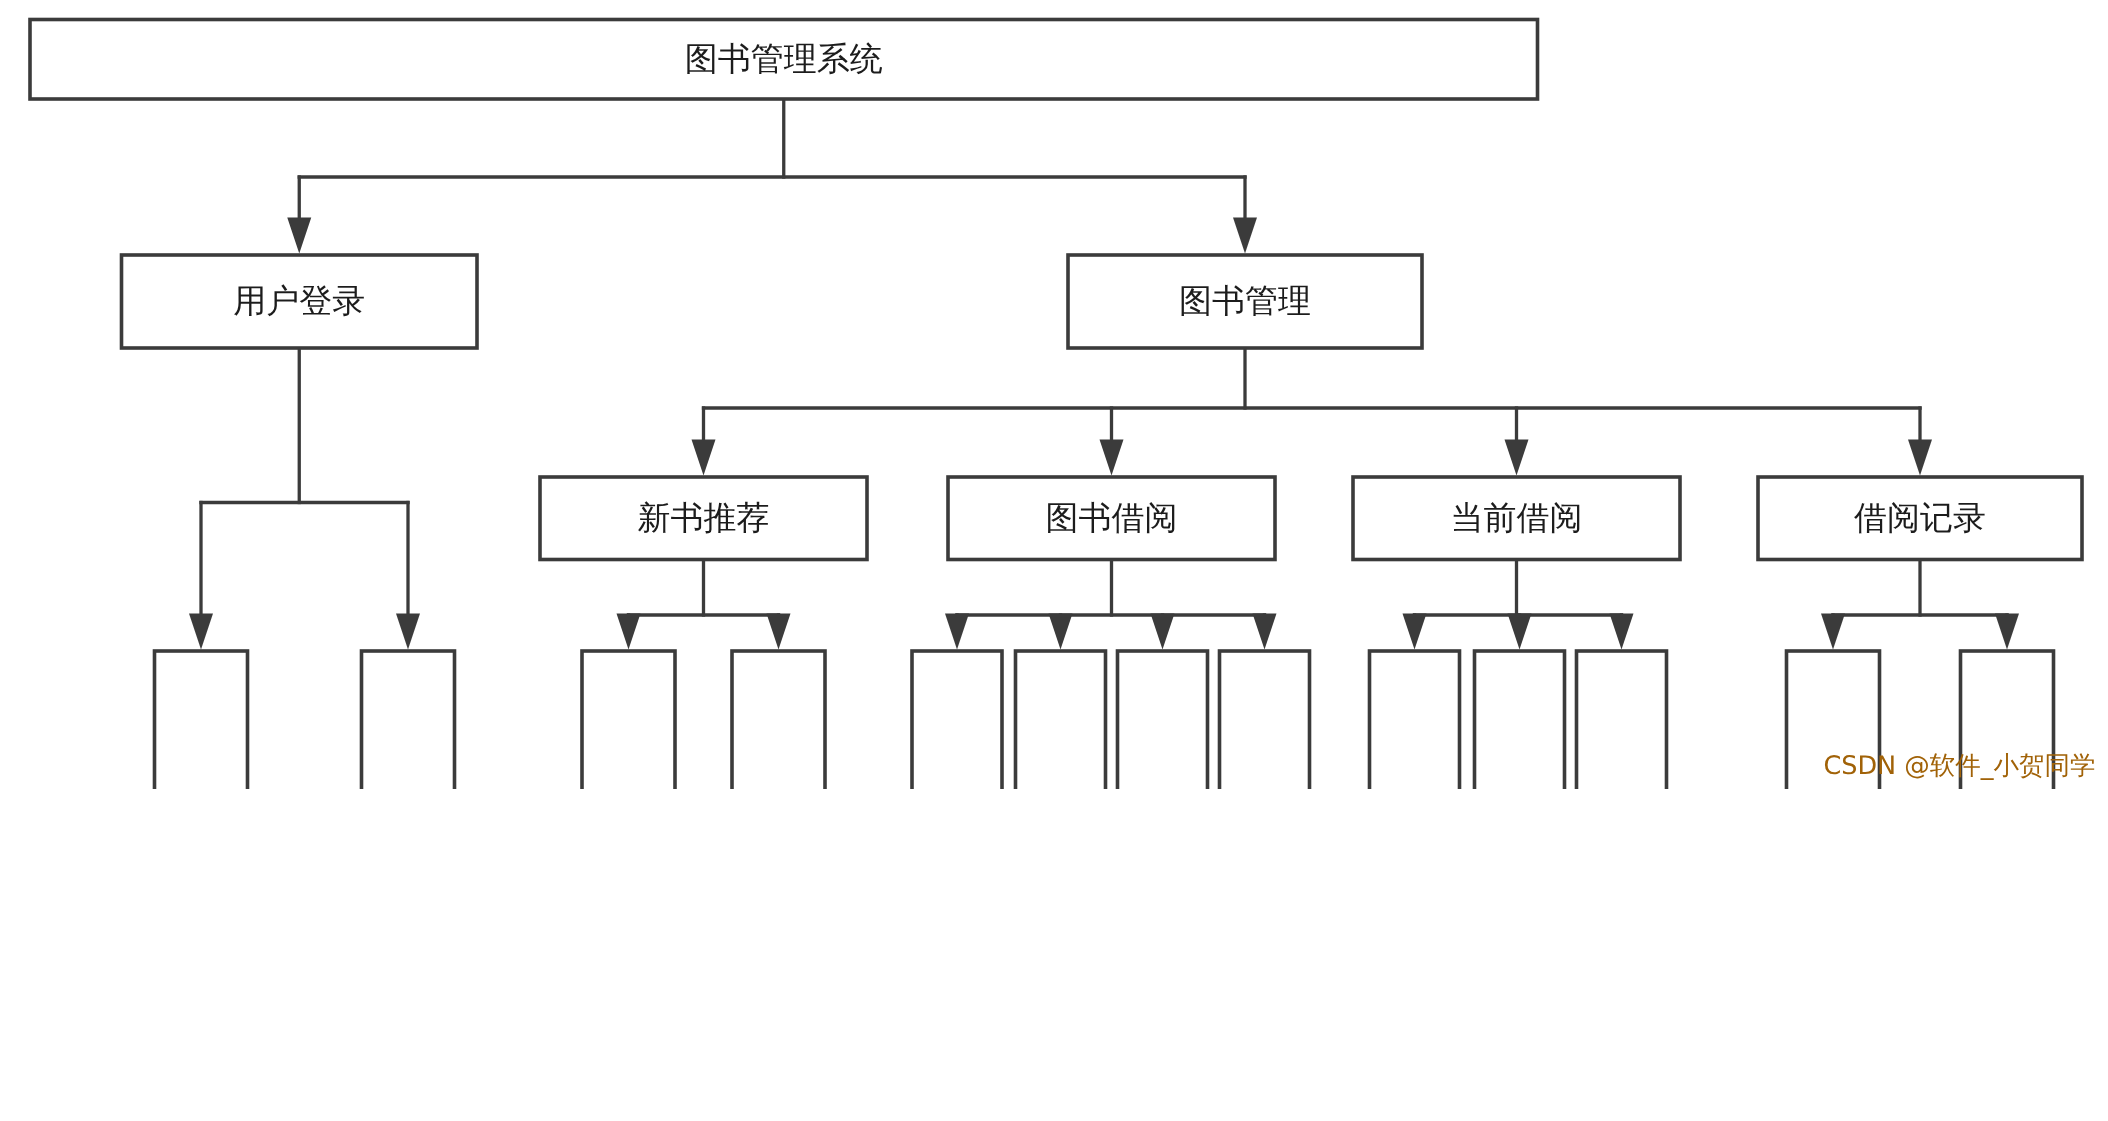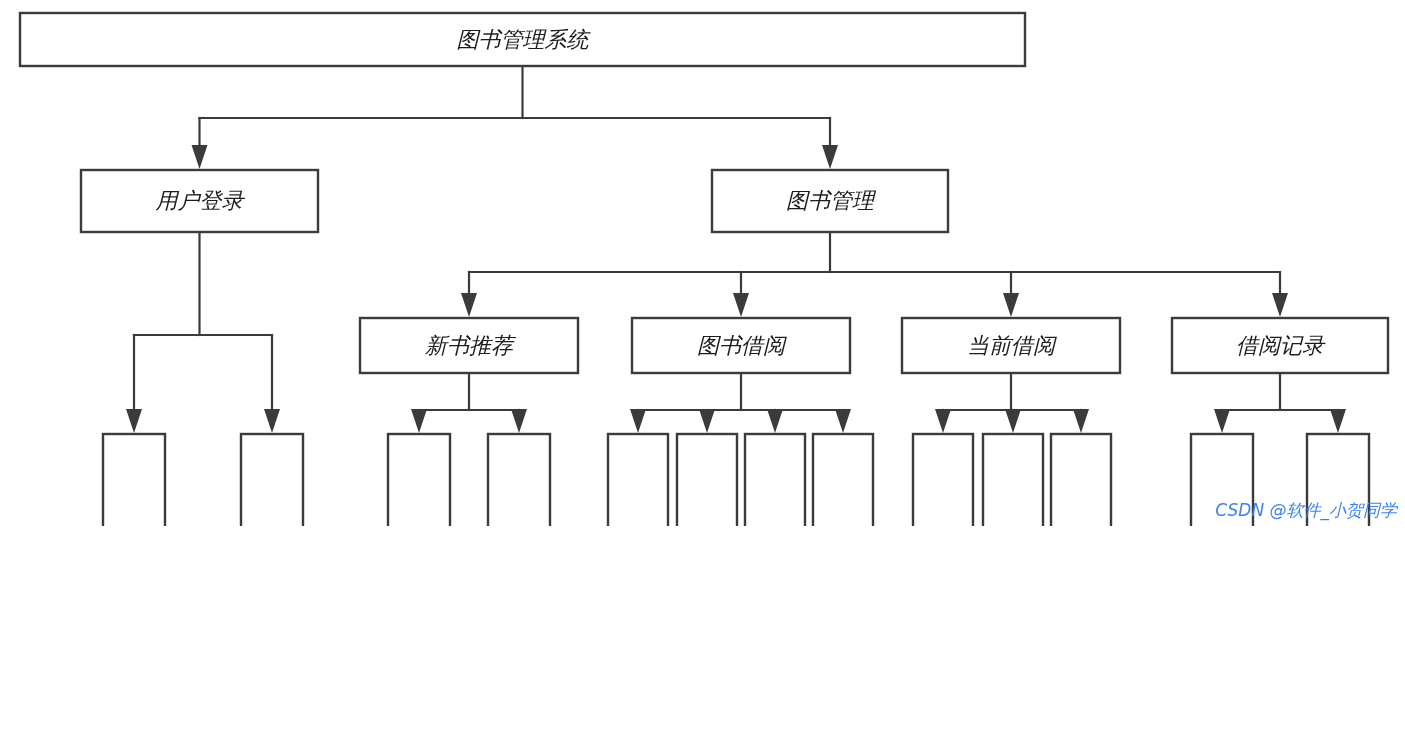--- a/index.html
+++ b/index.html
@@ -9,21 +9,20 @@
   }
   body {
     font-family: "DejaVu Sans", "Liberation Sans", sans-serif;
   }
   #diagram-root {
     position: relative;
     width: 1405px;
     height: 526px;
     background: #ffffff;
     overflow: hidden;
-    font-style: italic;
   }
   svg#tree-svg {
     position: absolute;
     left: 0;
     top: 0;
     width: 1405px;
     height: 747px;
   }
   .node-box {
     fill: #ffffff;
@@ -59,21 +58,21 @@
     white-space: nowrap;
     pointer-events: none;
     text-align: center;
   }
   .watermark {
     position: absolute;
     right: 8px;
     bottom: 4px;
     font-family: "DejaVu Sans", "Liberation Sans", sans-serif;
     font-size: 17px;
-    color: #3b82f6;
+    color: #a16207;
     white-space: nowrap;
   }
 </style>
 </head>
 <body>
 
 <div id="diagram-root">
 
   <svg id="tree-svg" viewBox="0 0 1405 747">
     <g id="connectors">

